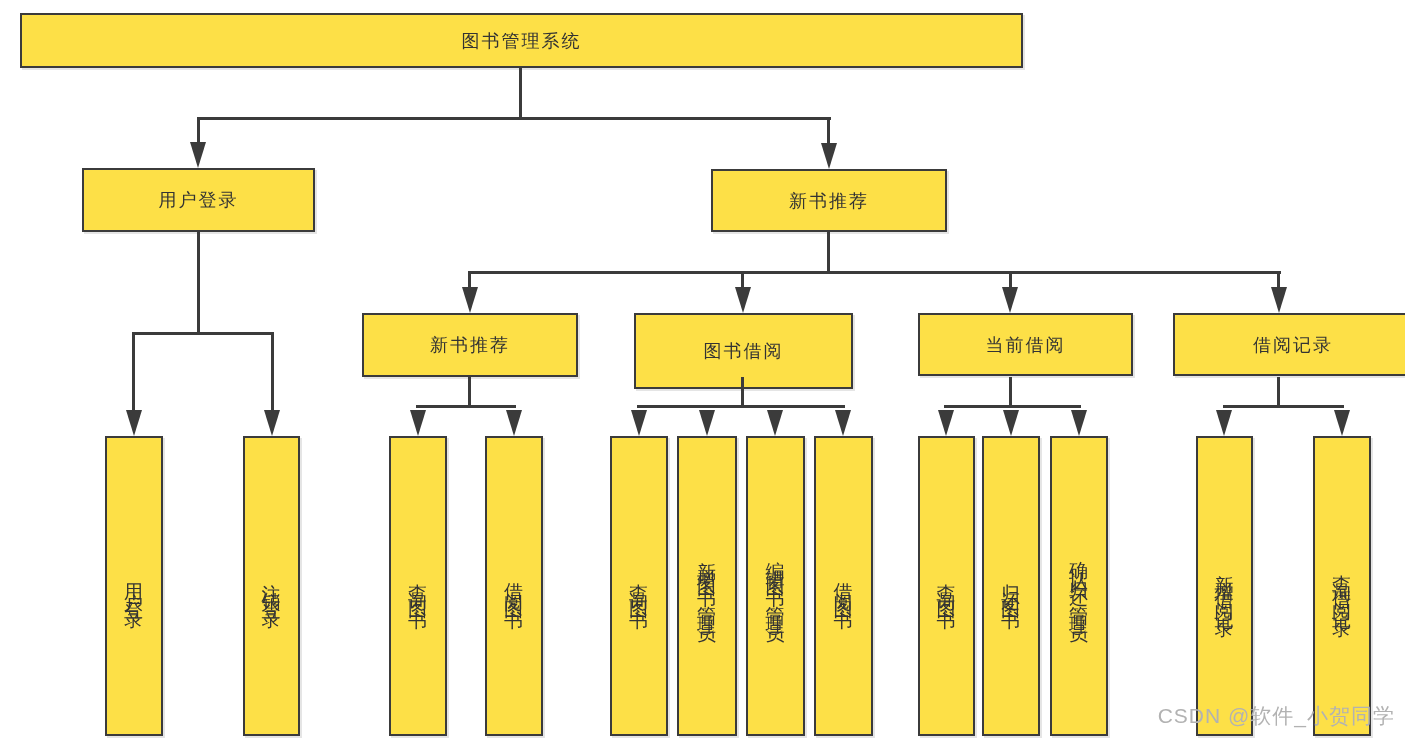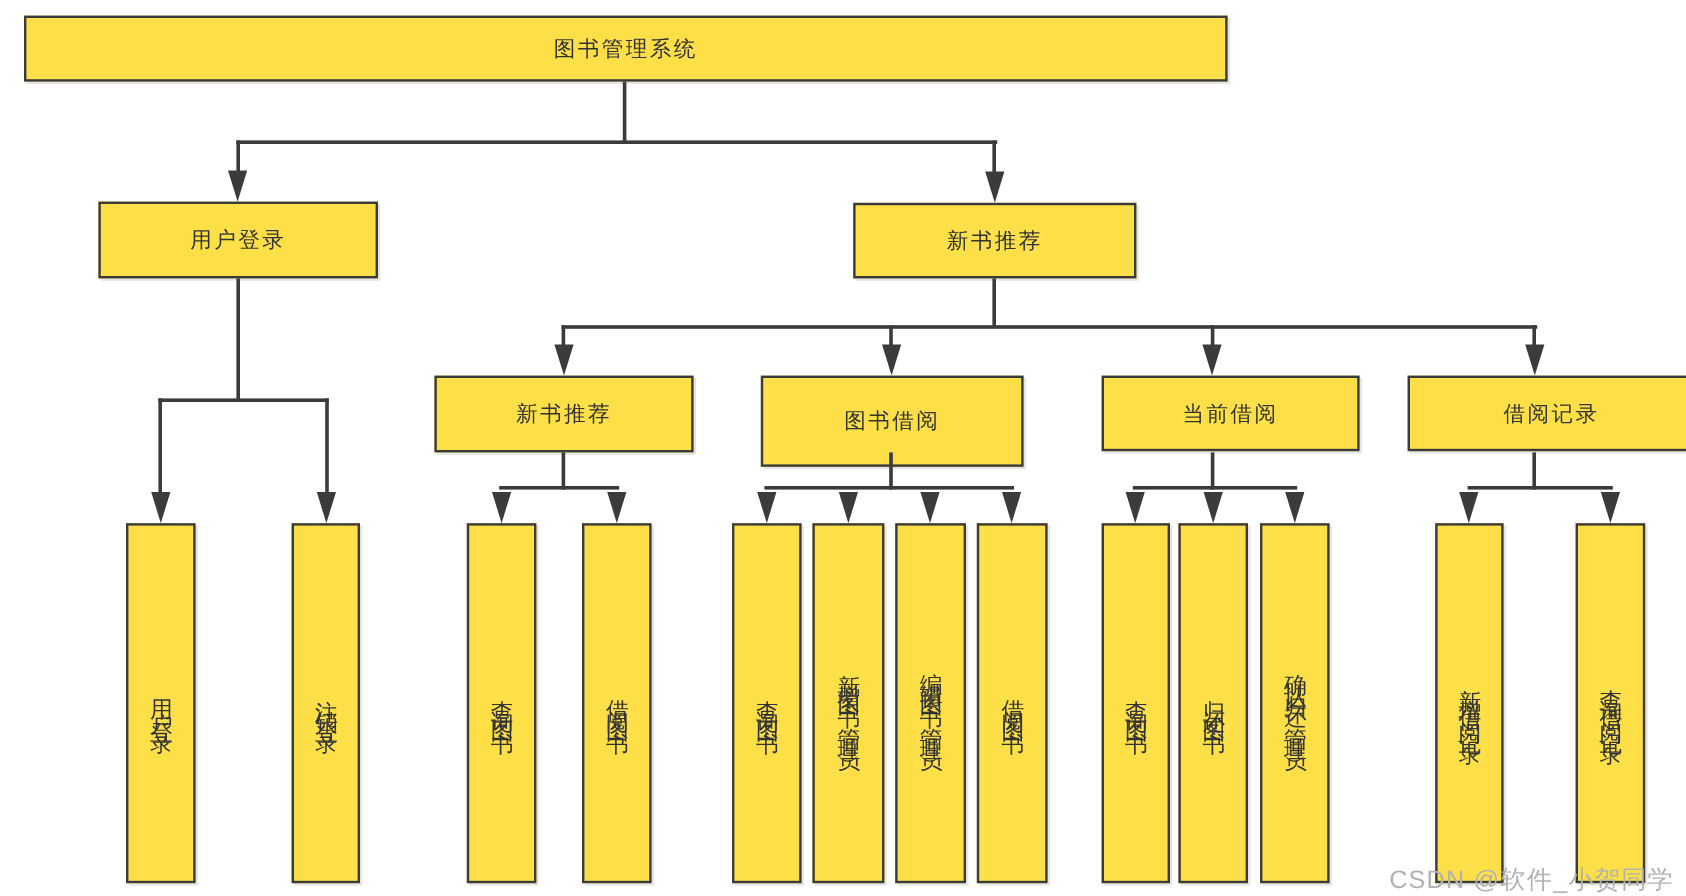--- a/index.html
+++ b/index.html
@@ -21,21 +21,21 @@
   }
   .hline,.vline{position:absolute;background:#3b3b3b;}
   .hline{height:3px;}
   .vline{width:3px;}
   .arrow{
     position:absolute;width:0;height:0;
     border-left:8px solid transparent;border-right:8px solid transparent;
     border-top:26px solid #3b3b3b;
   }
   #watermark{
-    position:absolute;right:10px;bottom:0;font-size:21px;
+    position:absolute;right:10px;bottom:17px;font-size:21px;
     color:#b2b2b2;letter-spacing:1px;white-space:nowrap;z-index:5;margin-left:38px;
   }
 </style>
 </head>
 <body>
 
 <div id="canvas">
 
   <div class="node" style="left:20px;top:13px;width:1003px;height:55px;">
     <span>图书管理系统</span>

